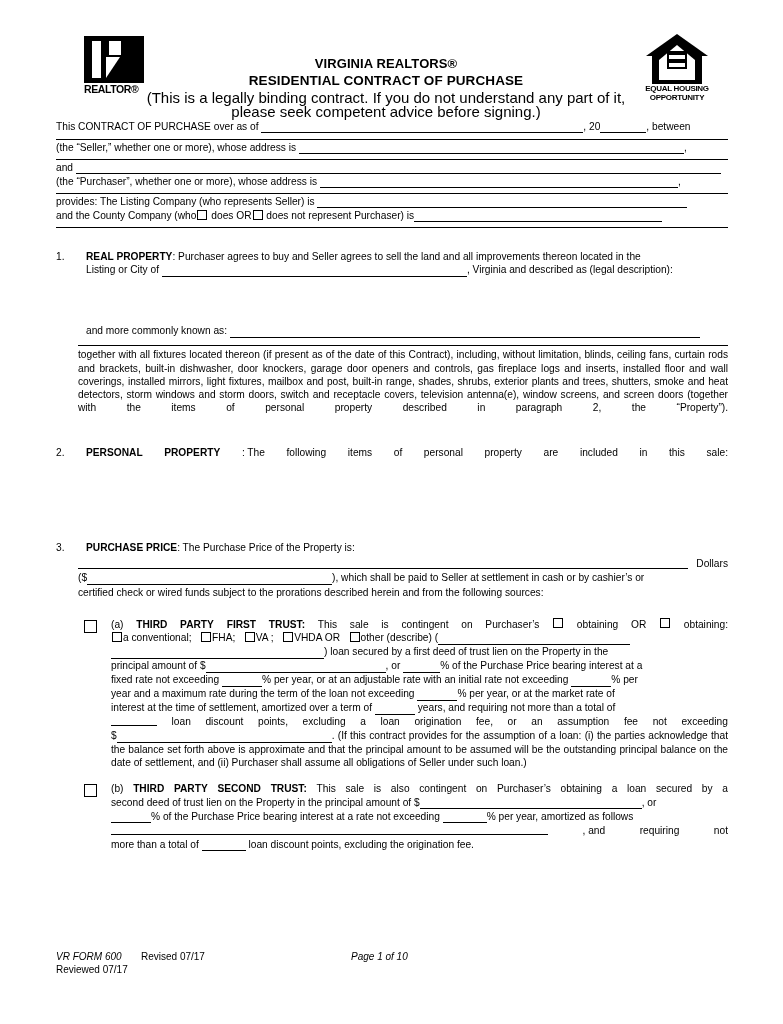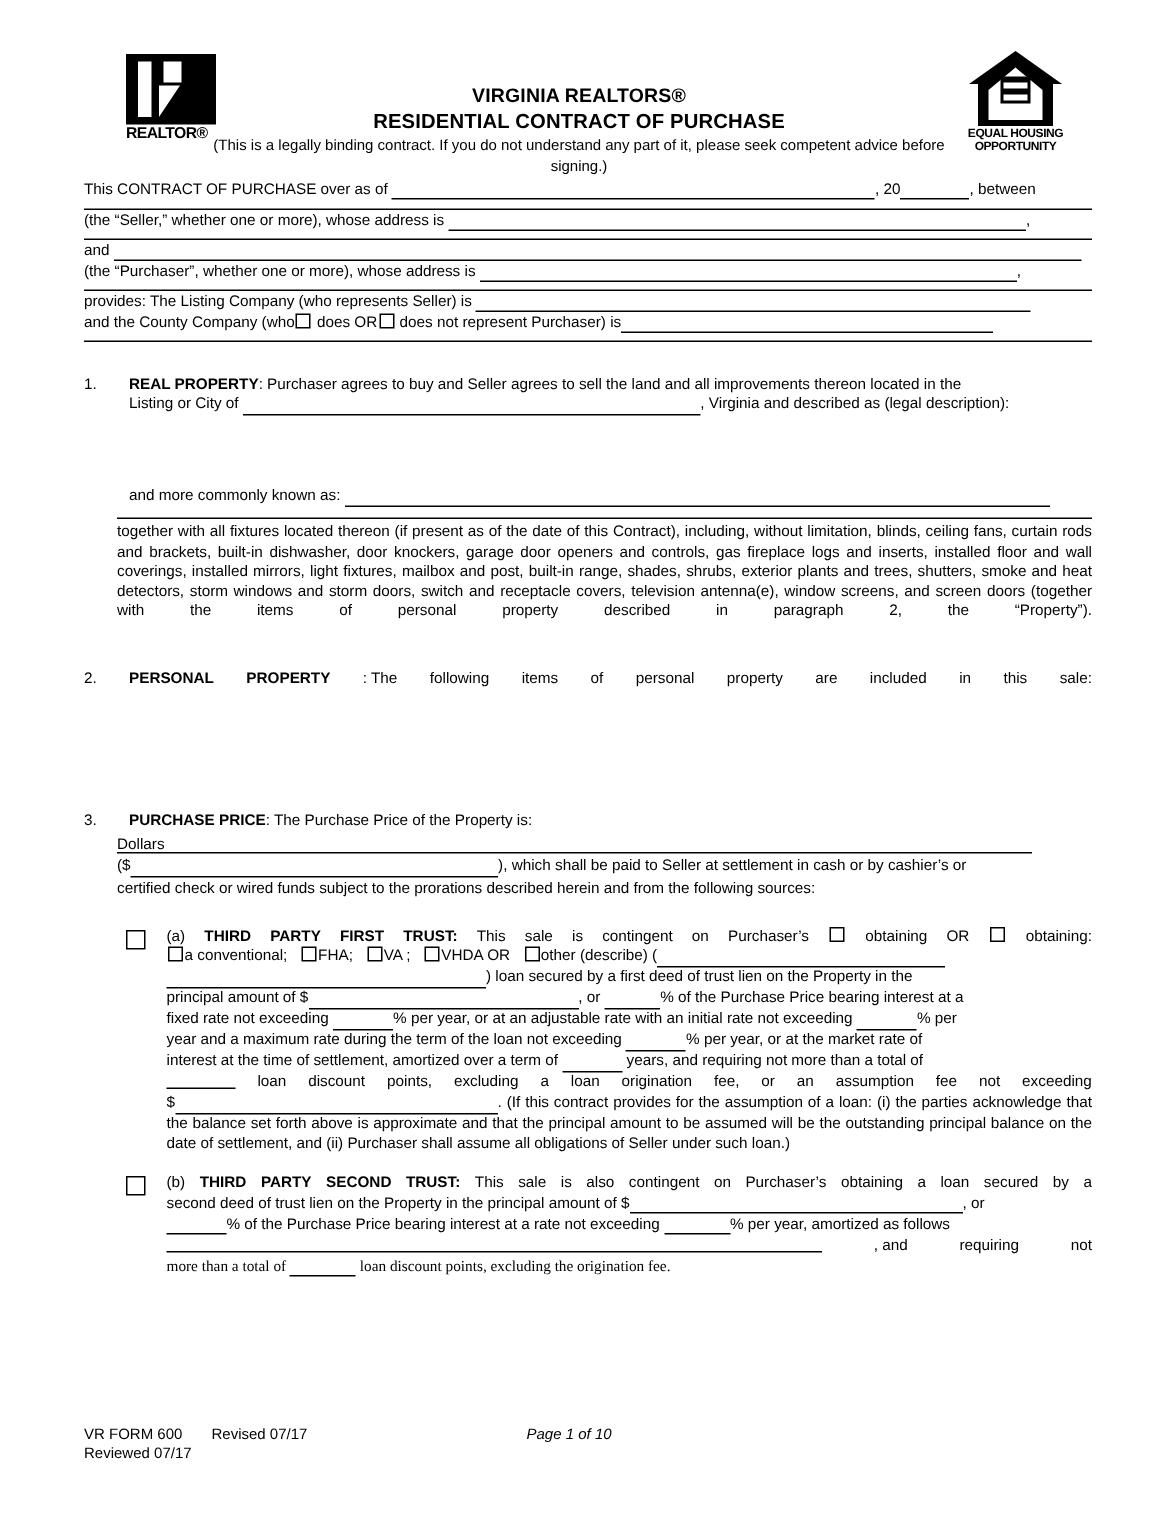--- a/index.html
+++ b/index.html
@@ -171,21 +171,21 @@
     line-height: 16px;
     letter-spacing: 0.1px;
   }
   .title-line2 {
     font-size: 13.5px;
     font-weight: bold;
     line-height: 17px;
     letter-spacing: 0.1px;
   }
   .title-sub {
-    font-size: 10px;
+    font-size: 15px;
     line-height: 14px;
     margin-top: 2px;
   }
 
   
   .body-area {
     position: absolute;
     left: 56px;
     top: 120px;
     width: 672px;
@@ -270,21 +270,21 @@
   
   .footer {
     position: absolute;
     left: 56px;
     top: 950px;
     width: 672px;
     font-size: 10px;
     line-height: 13px;
   }
   .footer-row { position: relative; height: 13px; }
-  .footer-form { position: absolute; left: 0; }
+  .footer-form { position: absolute; left: 0; font-style: italic; }
   .footer-rev { position: absolute; left: 85px; }
   .footer-page { position: absolute; left: 295px; font-style: italic; }
   .footer-reviewed { position: absolute; left: 0; }
 </style>
 </head>
 <body>
 
 <div class="page">
 
   <div class="header">
@@ -408,21 +408,21 @@
     </div>
 
     <div class="num-row" style="margin-top:82px;">
       <div class="num-col">3.</div>
       <div class="num-body" style="width:650px;">
         <div><b>PURCHASE PRICE</b><span>: The Purchase Price of the Property is:</span></div>
       </div>
     </div>
 
     <div style="padding-left:22px; margin-top:3px; width:650px; position:relative;">
-      <div style="text-align:left; font-size:10.2px; line-height:13.4px; position:relative; height:14px;">
+      <div style="text-align:right; font-size:10.2px; line-height:13.4px; position:relative; height:14px;">
         <span class="rule" style="width:610px; position:absolute; left:0; bottom:2px;"></span>
         <span style="position:relative;">Dollars</span>
       </div>
       <div class="ln" style="height:15px;">
         <span>($</span><span class="rule" style="width:245px;"></span><span>), which shall be paid to Seller at settlement in cash or by cashier’s or</span>
       </div>
       <div style="font-size:10.2px;line-height:13.4px;">certified check or wired funds subject to the prorations described herein and from the following sources:</div>
     </div>
 
     <div class="sub-row" style="margin-top:18px;">
@@ -535,21 +535,21 @@
           <span class="rule" style="width:40px;"></span><span>% of the Purchase Price bearing interest at a rate not exceeding</span> <span class="rule" style="width:44px;"></span><span>% per year, amortized as follows</span>
         </div>
 
         <div class="ln" style="height:14px; display:flex; justify-content:space-between;">
           <span class="rule" style="width:437px;"></span>
           <span>, and</span>
           <span>requiring</span>
           <span>not</span>
         </div>
 
-        <div class="ln" style="height:14px;font-family:Liberation Serif, serif;">
+        <div class="ln" style="height:14px;">
           <span>more than a total of</span> <span class="rule" style="width:44px;"></span> <span>loan discount points, excluding the origination fee.</span>
         </div>
       </div>
     </div>
 
   </div>
 
   <div class="footer">
     <div class="footer-row">
       <span class="footer-form">VR FORM 600</span>

